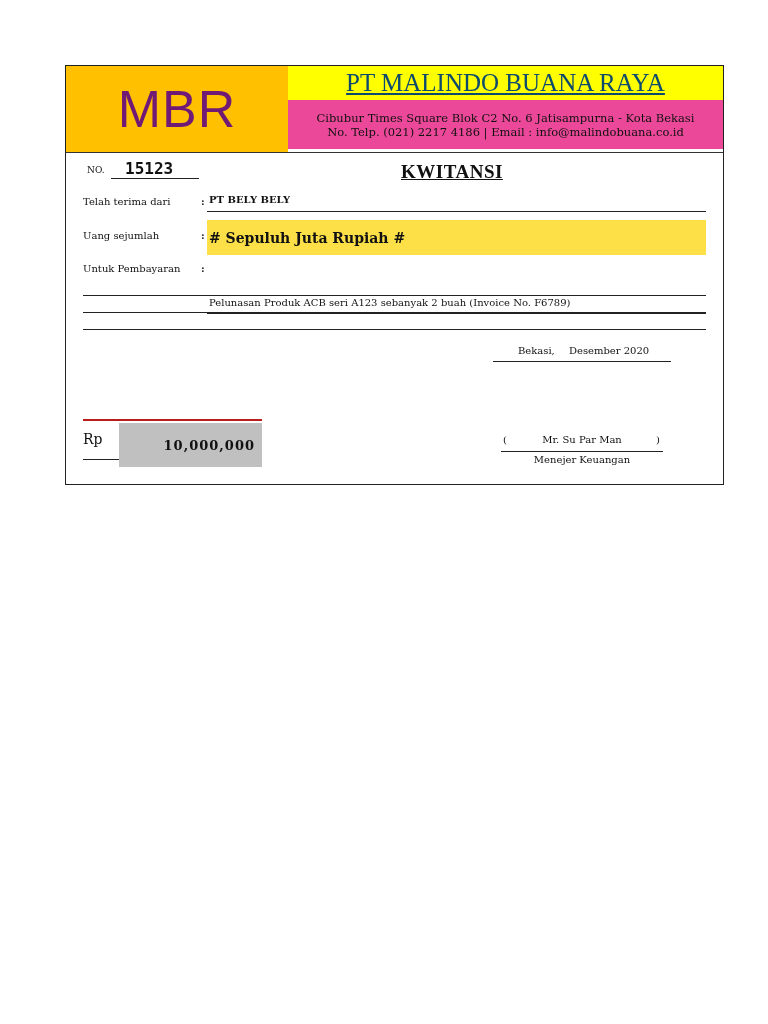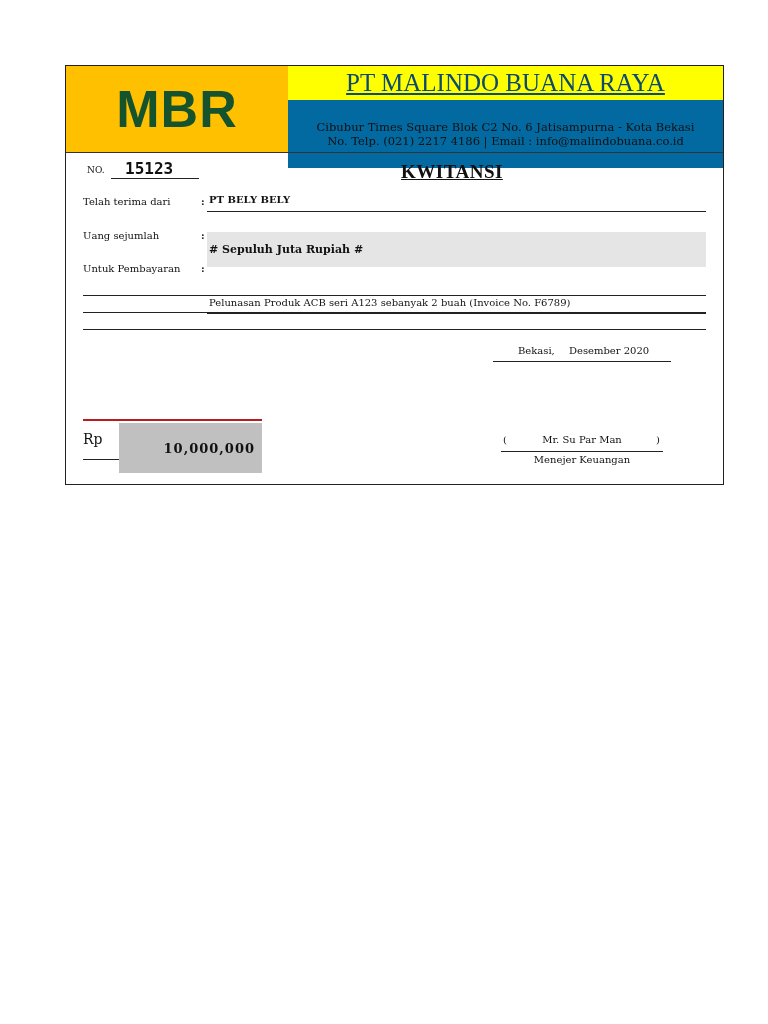--- a/index.html
+++ b/index.html
@@ -1,42 +1,42 @@
 <!DOCTYPE html>
 <html><head>
 <meta charset="utf-8">
 <style>
   html, body { margin:0; padding:0; background:#ffffff; }
   body { width:768px; height:1024px; position:relative; font-family:"DejaVu Serif", serif; color:#111; }
   .receipt { position:absolute; left:65px; top:65px; width:659px; height:420px; border:1.5px solid #222; box-sizing:border-box; background:#fff; }
   .logo-box { position:absolute; left:0; top:0; width:222px; height:86px; background:#ffc000; display:flex; align-items:center; justify-content:center; }
-  .logo-text { font-family:"Liberation Sans", sans-serif; font-weight:bold; font-size:52px; color:#14532d; letter-spacing:1px; }
+  .logo-text { font-family:"Liberation Sans", sans-serif; font-weight:normal; font-size:52px; color:#701a75; letter-spacing:1px; }
   .company-title-box { position:absolute; left:222px; top:0; right:0; height:34px; background:#ffff00; display:flex; align-items:center; justify-content:center; }
   .company-title { font-family:"Liberation Serif", serif; font-size:25px; text-decoration:underline; color:#0c4a6e; }
-  .company-addr-box { position:absolute; left:222px; top:34px; right:0; height:68px; background:#0369a1; display:flex; flex-direction:column; align-items:center; justify-content:center; font-size:11.5px; line-height:14px; font-family:"DejaVu Serif", serif; }
+  .company-addr-box { position:absolute; left:222px; top:34px; right:0; height:49px; background:#ec4899; display:flex; flex-direction:column; align-items:center; justify-content:center; font-size:11.5px; line-height:14px; font-family:"DejaVu Serif", serif; }
   .header-divider { position:absolute; left:0; right:0; top:86px; border-top:1.5px solid #333; }
   .no-label { position:absolute; left:21px; top:99px; font-size:9px; }
   .no-value { position:absolute; left:45px; top:93px; width:88px; border-bottom:1px solid #222; font-family:"DejaVu Sans Mono", monospace; font-weight:bold; font-size:16px; padding-left:14px; box-sizing:border-box; height:20px; }
   .doc-title { position:absolute; left:335px; top:95px; font-family:"Liberation Serif", serif; font-weight:bold; font-size:19px; text-decoration:underline; letter-spacing:0.5px; }
   .row-label { position:absolute; left:17px; font-size:10px; }
   .colon { position:absolute; left:135px; font-size:10px; font-weight:bold; }
   .row-value { position:absolute; left:141px; right:17px; font-size:10px; padding-left:2px; box-sizing:border-box; }
   .r1 { top:130px; }
   .r1v { top:128px; height:18px; border-bottom:1px solid #222; font-weight:bold; }
   .r2 { top:164px; }
-  .r2v { top:166px; height:35px; background:#e5e5e5; font-weight:bold; font-size:11px; display:flex; align-items:center; }
+  .r2v { top:154px; height:35px; background:#fde047; font-weight:bold; font-size:14px; display:flex; align-items:center; }
   .r3 { top:197px; }
   .r3v { top:195px; height:17px; border-bottom:1px solid #222;margin-top:36px; }
   .line { position:absolute; left:17px; right:17px; border-top:1px solid #222; }
   .date-block { position:absolute; left:427px; top:279px; width:178px; height:16px; border-bottom:1px solid #222; font-size:10px; }
   .date-city { position:absolute; left:25px; top:0; }
   .date-month { position:absolute; left:76px; top:0; }
   .amount-block { position:absolute; left:17px; top:313px; width:179px; height:38px; border-top:2px solid #b91c1c; border-bottom:1px solid #222;margin-top:40px; }
   .amount-cur { position:absolute; left:0; top:0; width:36px; height:36px; display:flex; align-items:center; font-size:14px; }
-  .amount-val { position:absolute; left:36px; top:2px; right:0; height:50px; background:#c0c0c0; display:flex; align-items:center; justify-content:flex-end; padding-right:7px; font-weight:bold; font-size:13px; letter-spacing:1px; }
+  .amount-val { position:absolute; left:36px; top:2px; right:0; height:44px; background:#c0c0c0; display:flex; align-items:center; justify-content:flex-end; padding-right:7px; font-weight:bold; font-size:13px; letter-spacing:1px; }
   .sign-block { position:absolute; left:435px; top:368px; width:162px; height:17px; border-bottom:1px solid #222; font-size:10px; }
   .paren-l { position:absolute; left:2px; top:0; }
   .paren-r { position:absolute; right:3px; top:0; }
   .sign-name { position:absolute; left:0; right:0; top:0; text-align:center; }
   .sign-title { position:absolute; left:435px; top:388px; width:162px; text-align:center; font-size:10px; }
 </style>
 </head>
 <body>
 
 <div class="receipt">

